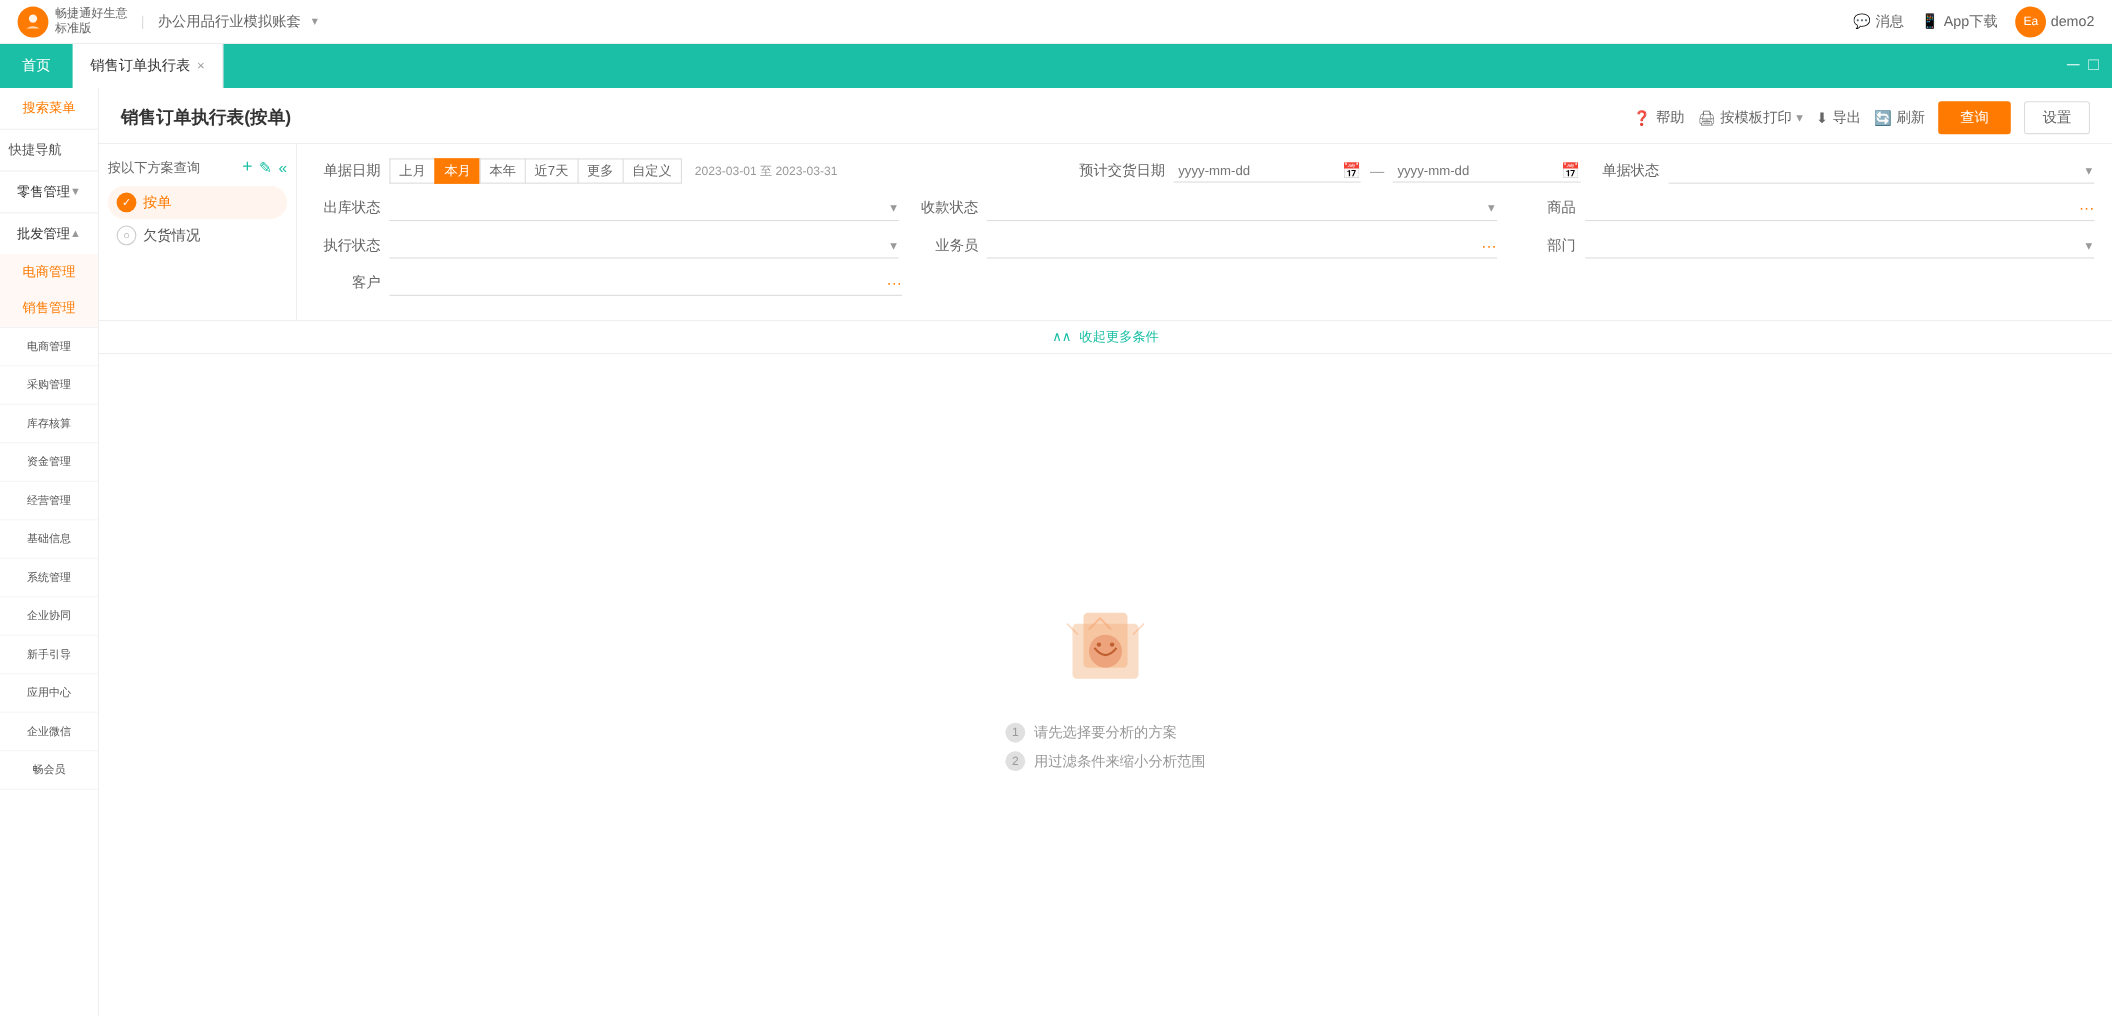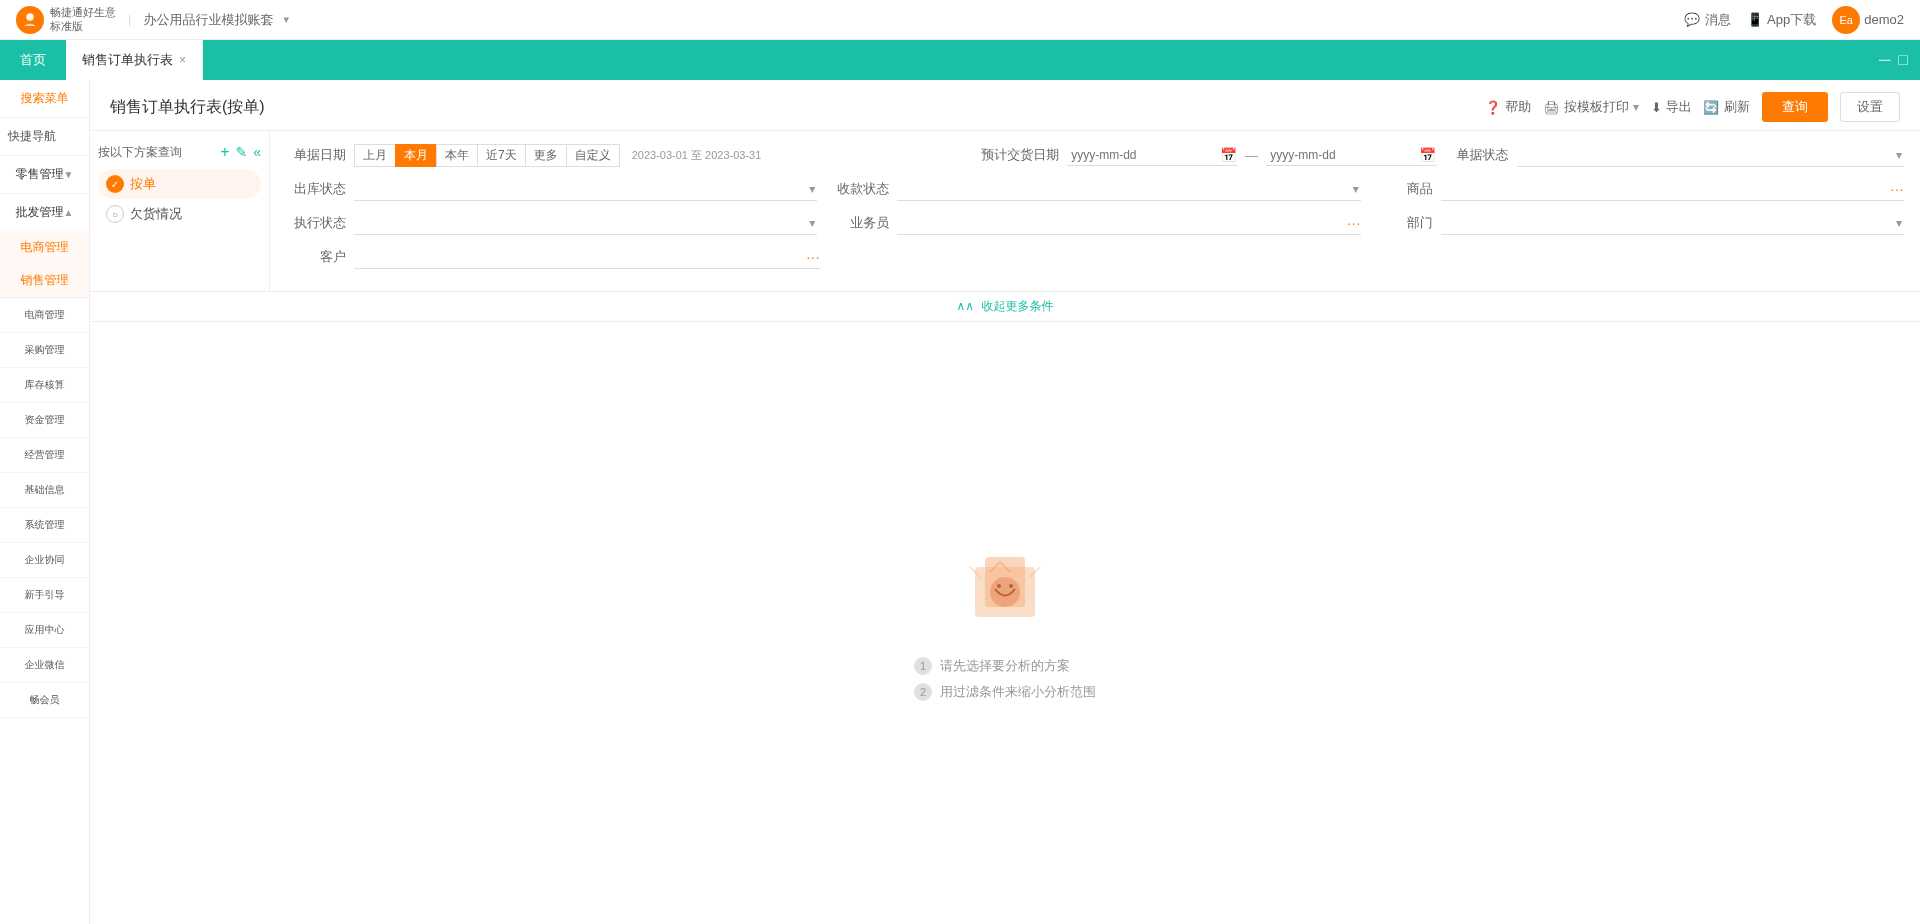--- a/index.html
+++ b/index.html
@@ -202,21 +202,21 @@
     .page-header {
       padding: 12px 20px 8px;
       display: flex;
       align-items: center;
       justify-content: space-between;
       background: white;
       border-bottom: 1px solid #eee;
     }
     .page-title {
       font-size: 16px;
-      font-weight: normal;
+      font-weight: bold;
       color: #333;
     }
     .page-actions {
       display: flex;
       align-items: center;
       gap: 12px;
     }
     .page-action-link {
       display: flex;
       align-items: center;

